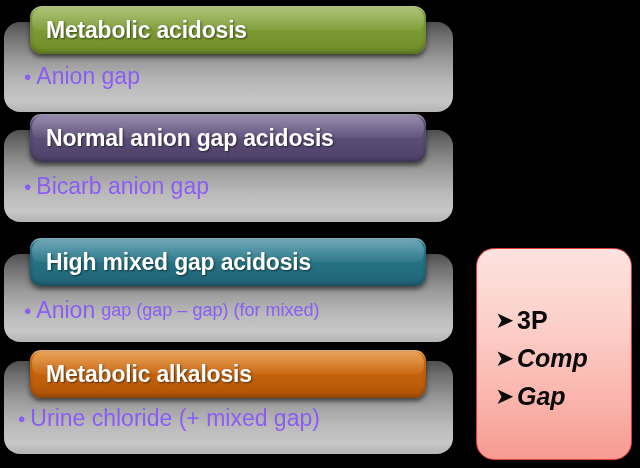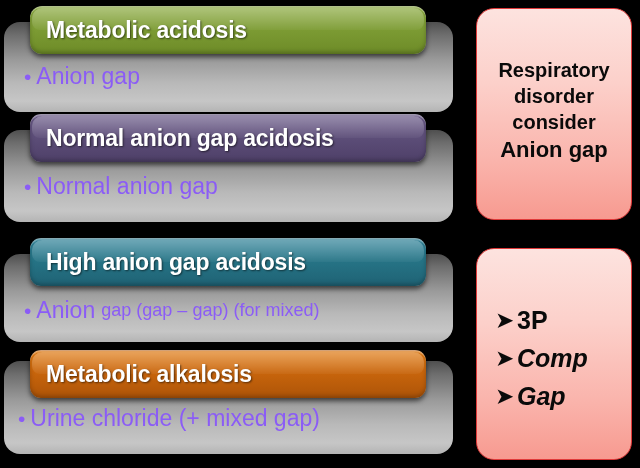--- a/index.html
+++ b/index.html
@@ -166,50 +166,44 @@
       <span class="bullet-dot">•</span><span class="bullet-main">Anion gap</span><span class="bullet-small"></span>
     </div>
   </div>
 
   <div class="group">
     <div class="card" style="top:130px; height:92px;"></div>
     <div class="bar purple" style="top:114px; height:48px;">
       <span class="bar-label">Normal anion gap acidosis</span>
     </div>
     <div class="bullet-row" style="top:174px;">
-      <span class="bullet-dot">•</span><span class="bullet-main">Normal anion gap</span><span class="bullet-small"></span>
+      <span class="bullet-dot">•</span><span class="bullet-main">Bicarb anion gap</span><span class="bullet-small"></span>
     </div>
   </div>
 
   <div class="group">
     <div class="card" style="top:254px; height:88px;"></div>
     <div class="bar teal" style="top:238px; height:48px;">
-      <span class="bar-label">High anion gap acidosis</span>
+      <span class="bar-label">High mixed gap acidosis</span>
     </div>
     <div class="bullet-row" style="top:298px;">
       <span class="bullet-dot">•</span><span class="bullet-main">Anion</span> <span class="bullet-small">gap (gap – gap) (for mixed)</span>
     </div>
   </div>
 
   <div class="group">
     <div class="card" style="top:361px; height:93px;"></div>
     <div class="bar orange" style="top:350px; height:48px;">
       <span class="bar-label">Metabolic alkalosis</span>
     </div>
     <div class="bullet-row" style="top:406px; left:18px;">
       <span class="bullet-dot">•</span><span class="bullet-main">Urine chloride (+ mixed gap)</span><span class="bullet-small"></span>
     </div>
   </div>
 
-  <div class="pink-panel" style="left:476px; top:8px; width:156px; height:212px;">
-    <div class="pink-text" style="top:48px;">Respiratory</div>
-    <div class="pink-text" style="top:74px;">disorder</div>
-    <div class="pink-text" style="top:100px;">consider</div>
-    <div class="pink-text ital" style="top:128px; font-size:22px;">Anion gap</div>
-  </div>
 
   <div class="pink-panel" style="left:476px; top:248px; width:156px; height:212px;">
     <div class="arrow-list">
       <div class="arrow-item">
         <span class="glyph">➤</span>
         <span class="txt">3P</span>
       </div>
       <div class="arrow-item">
         <span class="glyph">➤</span>
         <span class="txt ital">Comp</span>

